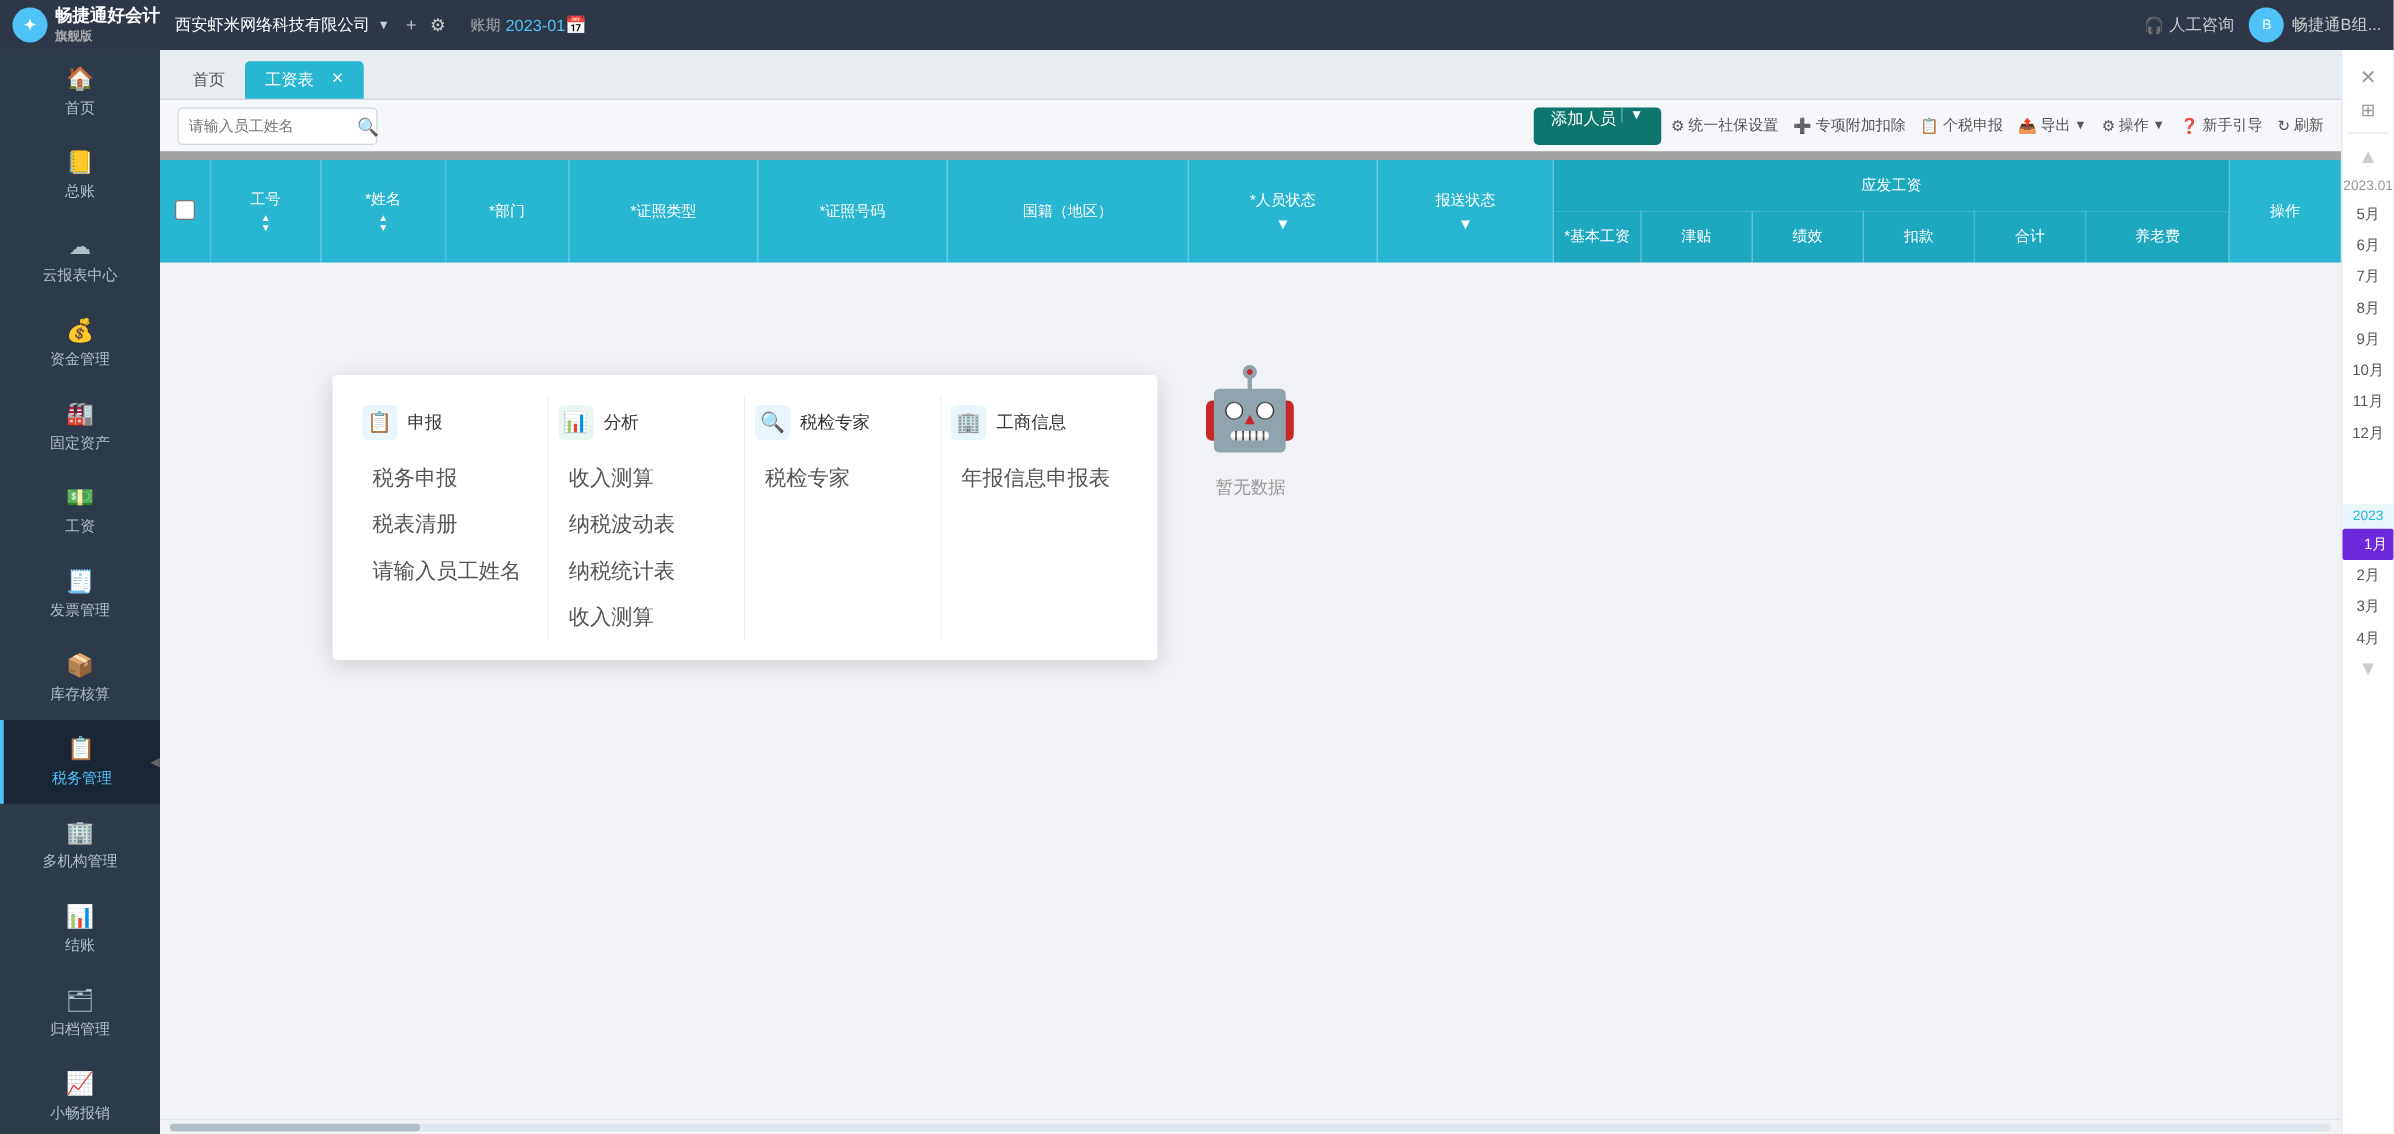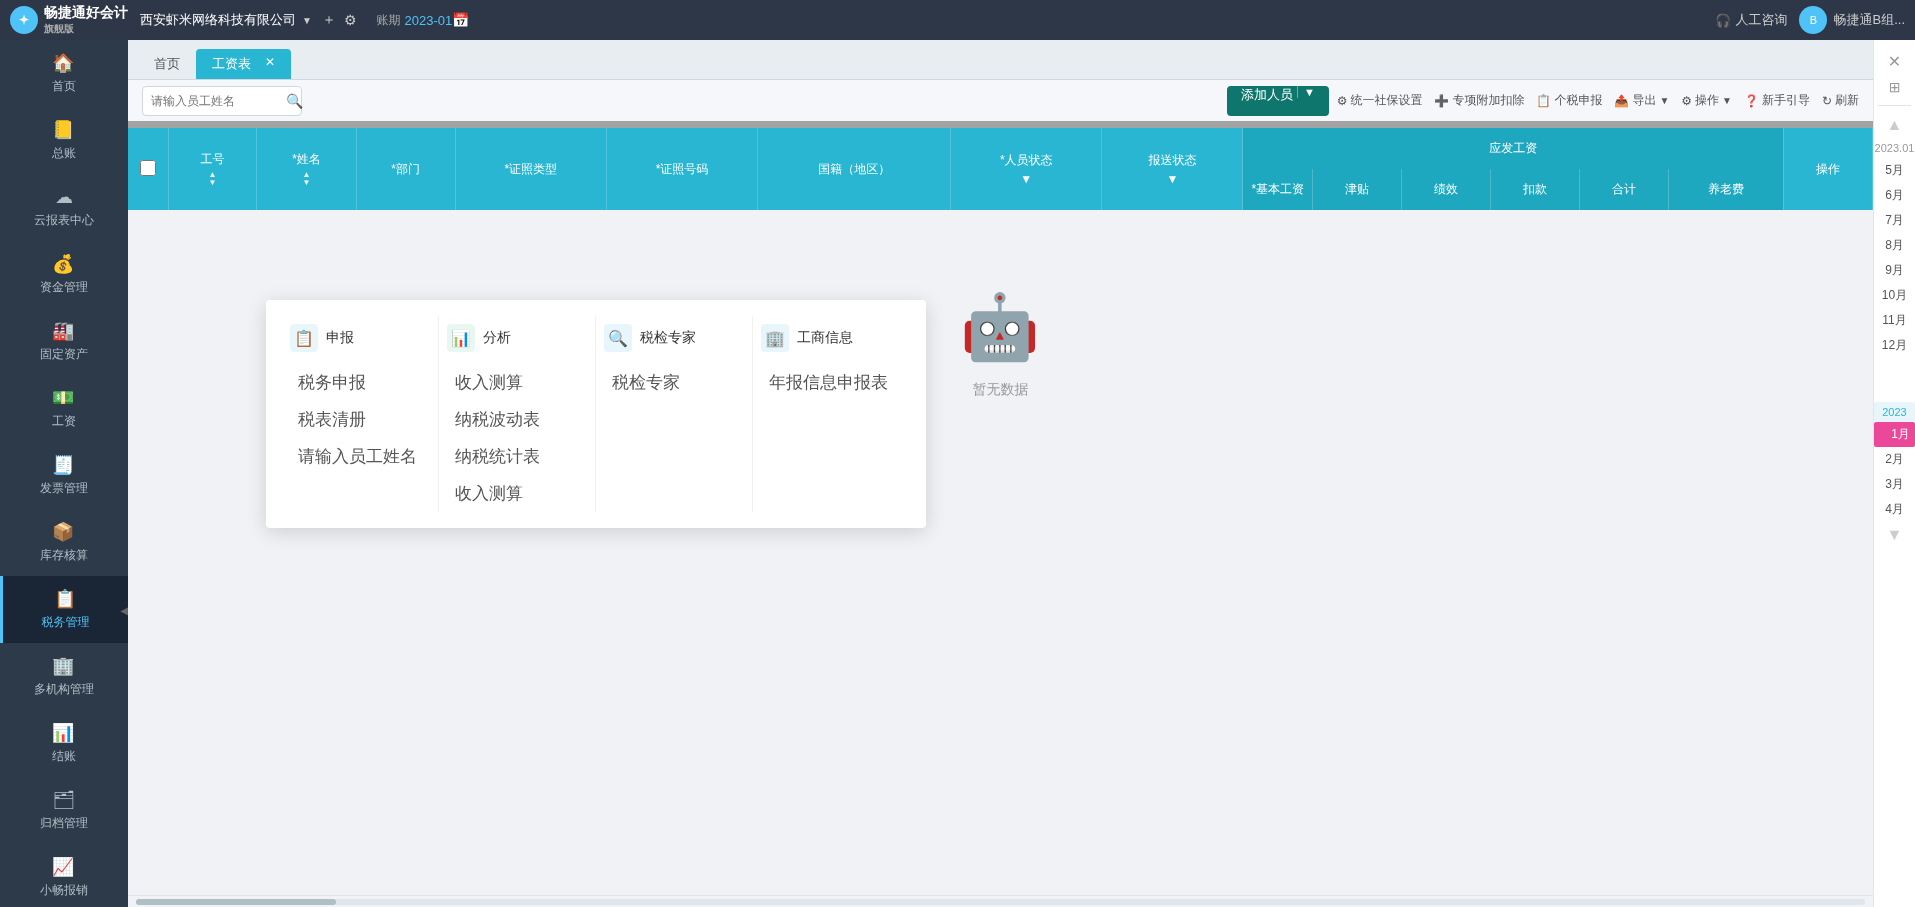--- a/index.html
+++ b/index.html
@@ -75,21 +75,21 @@
     
     .empty-state { display: flex; flex-direction: column; align-items: center; justify-content: center; padding: 80px 0; color: #999; font-size: 14px; gap: 16px; }
 
     
     .right-panel { width: 42px; background: #fff; border-left: 1px solid #e0e6ed; display: flex; flex-direction: column; align-items: center; padding-top: 8px; flex-shrink: 0; }
     .right-panel-close { font-size: 16px; color: #999; cursor: pointer; padding: 4px; }
     .right-panel-expand { font-size: 14px; color: #999; cursor: pointer; padding: 4px; }
     .right-panel-divider { width: 80%; height: 1px; background: #e0e6ed; margin: 6px 0; }
     .right-panel-year { font-size: 11px; color: #999; writing-mode: horizontal-tb; margin: 4px 0; }
     .right-panel-month { font-size: 12px; color: #555; cursor: pointer; padding: 4px 2px; width: 100%; text-align: center; }
-    .right-panel-month.active { background: #ec4899; color: #fff; border-radius: 2px; padding-left: 14px; }
+    .right-panel-month.active { background: #6d28d9; color: #fff; border-radius: 2px; padding-left: 14px; }
     .right-panel-month.current-year-label { font-size: 11px; color: #29b6d2; background: #e8f6fb; border-radius: 2px; margin-top: 44px; }
     .scroll-up { font-size: 16px; color: #ccc; cursor: pointer; padding: 4px; }
     .scroll-down { font-size: 16px; color: #ccc; cursor: pointer; padding: 4px; }
 
     
     .scrollbar-area { height: 12px; background: #f0f2f5; border-top: 1px solid #e0e6ed; flex-shrink: 0; display: flex; align-items: center; padding: 0 8px; }
     .scrollbar-track { flex: 1; height: 6px; background: #e0e6ed; border-radius: 3px; }
     .scrollbar-thumb { width: 200px; height: 6px; background: #b0bec5; border-radius: 3px; }
   </style>
 </head>

